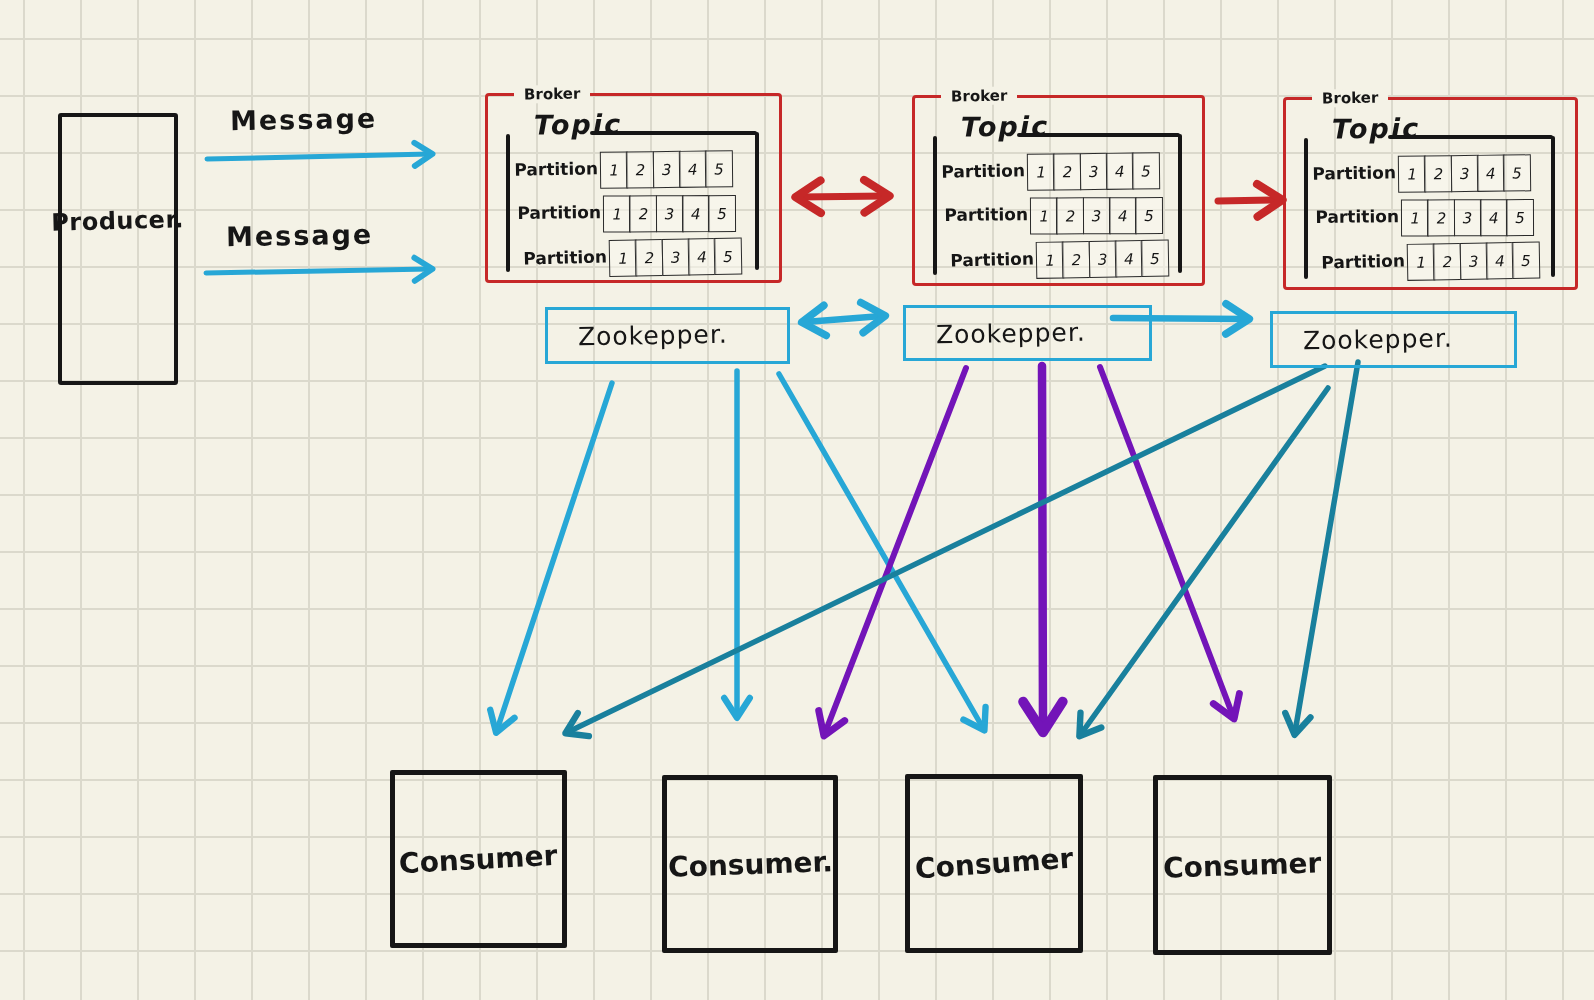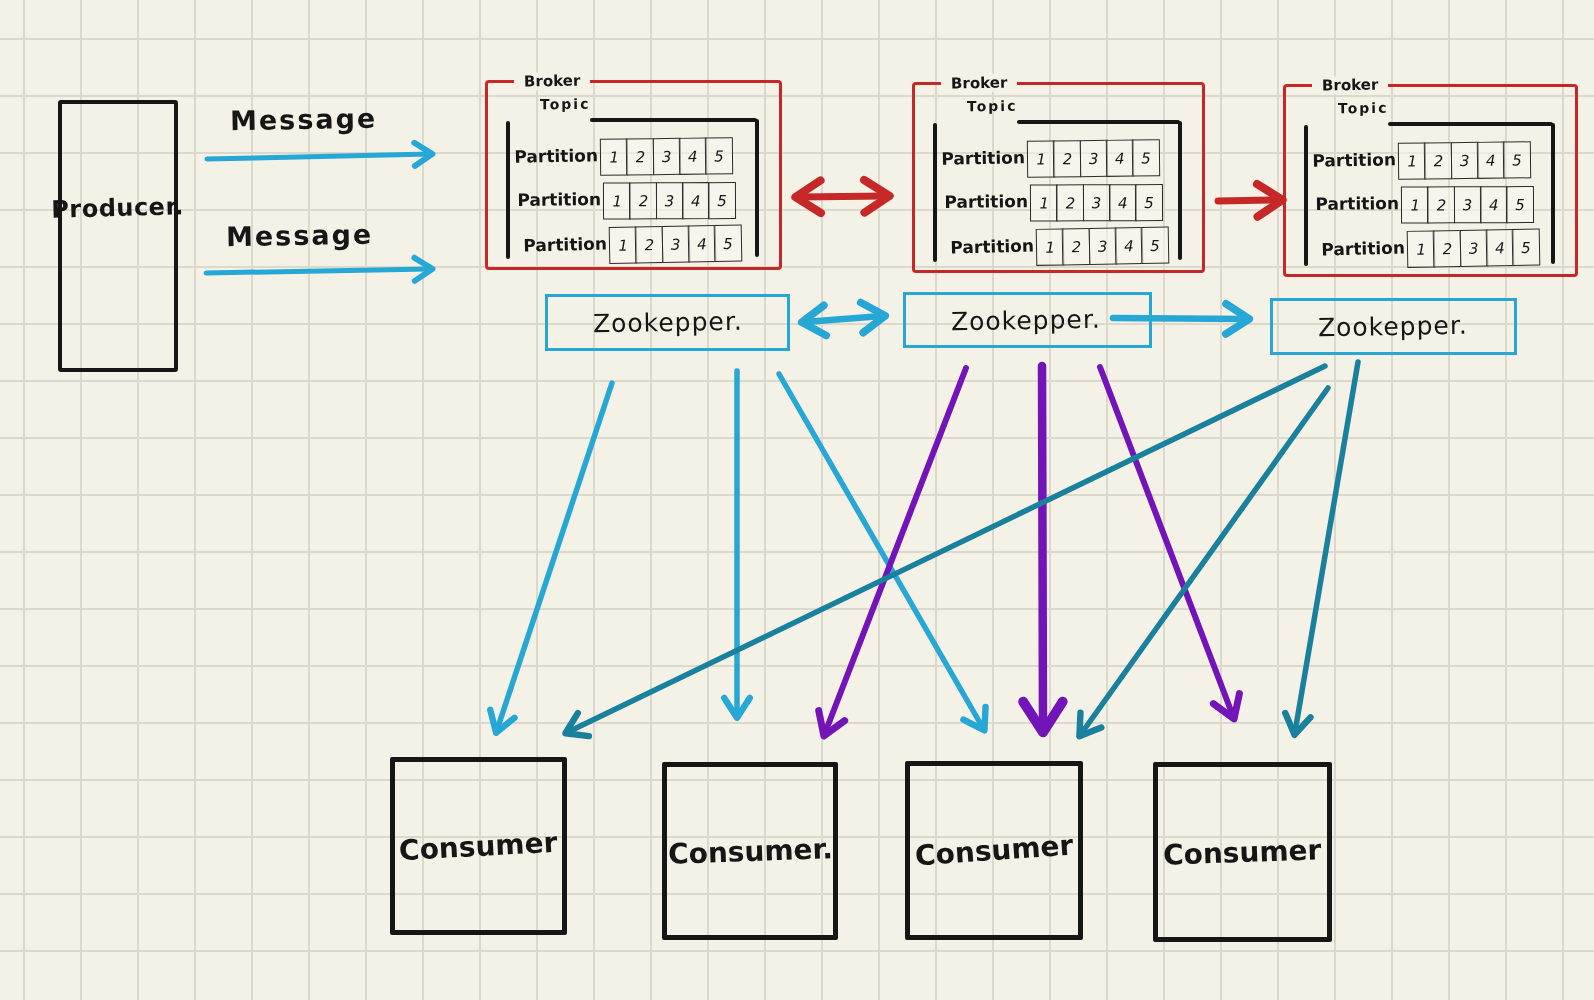--- a/index.html
+++ b/index.html
@@ -10,21 +10,21 @@
     background-color:#f4f2e6;
     background-image:
       linear-gradient(to right, #dbd9cc 2px, transparent 2px),
       linear-gradient(to bottom, #dbd9cc 2px, transparent 2px);
     background-size:57px 57px;
     background-position:23px 38px;
     font-family:"DejaVu Sans", sans-serif;
     color:#161616;
   }
   #edges{position:absolute;left:0;top:0;width:1594px;height:1000px;pointer-events:none;}
-  .node{position:absolute;box-sizing:border-box;}
+  .node{position:absolute;box-sizing:border-box;margin-top:13px;}
 
   
   .producer{
     border:4px solid #161616;border-radius:3px;
     display:flex;align-items:center;justify-content:center;
   }
   .producer-label{font-size:24px;font-weight:bold;transform:rotate(-1.5deg) translateY(-28px);letter-spacing:.5px;}
 
   
   .msg-label{position:absolute;font-size:27px;font-weight:bold;transform:rotate(-1deg);letter-spacing:2px;}
@@ -33,39 +33,39 @@
   .broker{border:3.5px solid #c62828;border-radius:4px;background:transparent;}
   .broker-tag{
     position:absolute;top:-11px;left:26px;
     background:#f4f2e6;padding:0 10px;
     font-size:15px;font-weight:bold;transform:rotate(-1deg);
   }
   .rule{position:absolute;background:#161616;border-radius:2px;}
   .rule-left{left:18px;top:38px;bottom:8px;width:4px;}
   .rule-right{right:20px;top:36px;bottom:10px;width:4px;}
   .rule-topic{left:102px;right:22px;top:35px;height:4px;}
-  .topic-label{position:absolute;left:52px;top:13px;font-size:14px;font-weight:bold;letter-spacing:2px;transform:rotate(-.5deg);}
+  .topic-label{position:absolute;left:46px;top:13px;font-size:27px;font-weight:bold;letter-spacing:2px;transform:rotate(-.5deg);font-style:italic;}
   .partitions{position:absolute;left:24px;top:54px;right:28px;}
   .prow{display:flex;align-items:center;height:38px;margin-bottom:6px;}
   .plabel{width:86px;font-size:17px;font-weight:bold;text-align:right;padding-right:4px;transform:rotate(-1deg);white-space:nowrap;}
   .cells{display:flex;}
   .cell{
     width:26px;height:35px;border:1.8px solid #2a2a2a;margin-left:-1.8px;
     display:flex;align-items:center;justify-content:center;
     font-size:15px;font-style:italic;background:rgba(250,248,238,.55);
   }
   .prow:nth-child(2){margin-left:3px;transform:rotate(.4deg);}
   .prow:nth-child(3){margin-left:9px;transform:rotate(-.4deg);}
   .cells{transform:rotate(-.6deg);}
 
   
   .zookeeper{
     border:3px solid #27a7d6;background:transparent;
     display:flex;align-items:center;
-    padding-left:45px;
+    padding-left:30px;
   }
   .zk-label{font-size:25px;transform:rotate(-1deg);letter-spacing:1px;}
 
   
   .consumer{
     border:5px solid #161616;border-radius:2px;
     display:flex;align-items:center;justify-content:center;
   }
   .consumer-label{font-size:28px;font-weight:bold;white-space:nowrap;}
 </style>

